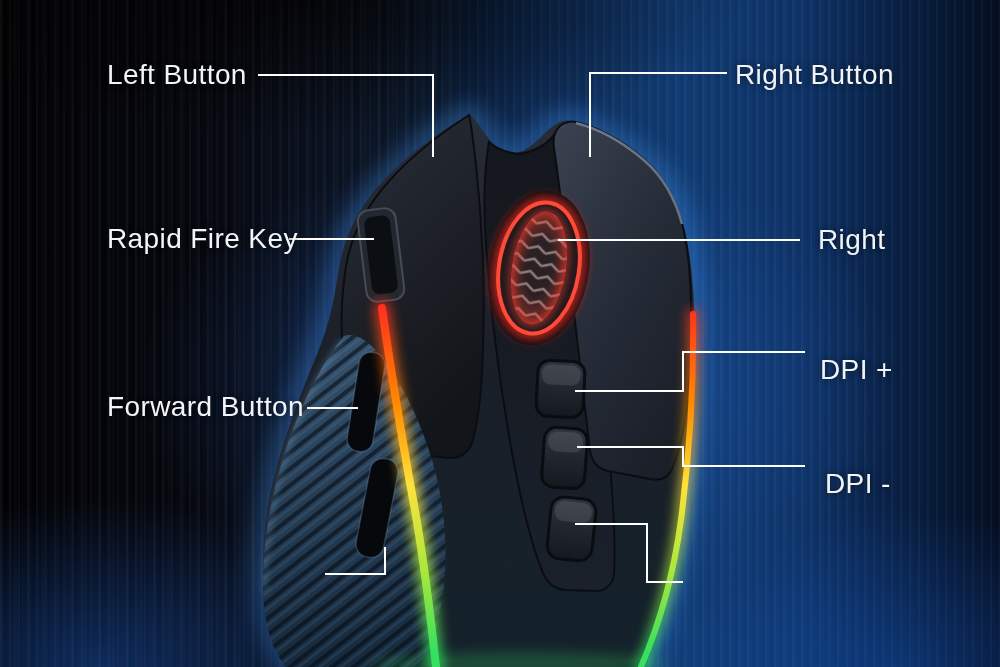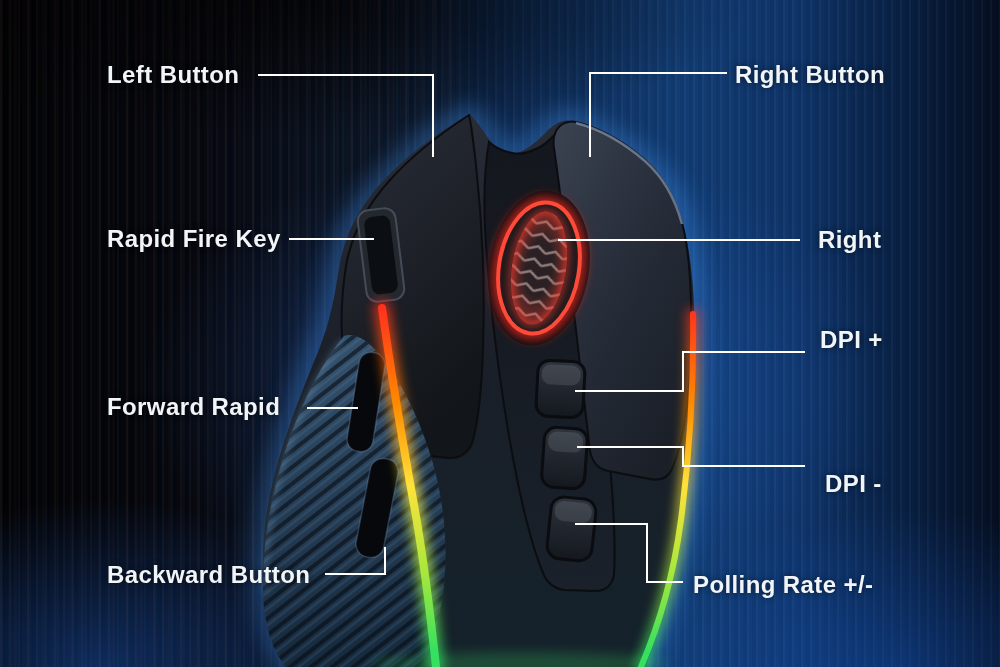--- a/index.html
+++ b/index.html
@@ -20,21 +20,21 @@
     mix-blend-mode:screen;
   }
   .mouse-glow{
     position:absolute;left:190px;top:60px;width:600px;height:640px;pointer-events:none;
     background:radial-gradient(48% 50% at 50% 50%, rgba(70,150,255,.34), rgba(40,110,230,.14) 55%, rgba(0,0,0,0) 75%);
     filter:blur(6px);
   }
   svg.layer{position:absolute;left:0;top:0;}
   .label{
     position:absolute;transform:translateY(-50%);
-    color:#f2f5f8;font-size:24px;font-weight:700;letter-spacing:.4px;
+    color:#f2f5f8;font-size:28px;font-weight:400;letter-spacing:.4px;
     white-space:nowrap;text-shadow:0 0 6px rgba(0,0,0,.55);
   }
 </style>
 </head>
 <body>
 
 <div class="stage">
   <div class="warm-streaks"></div>
   <div class="mouse-glow"></div>
 
@@ -182,18 +182,16 @@
     <polyline points="577,447 683,447 683,466 805,466"></polyline>
     <polyline points="307,408 358,408"></polyline>
     <polyline points="325,574 385,574 385,547"></polyline>
     <polyline points="575,524 647,524 647,582 683,582"></polyline>
   </svg>
 
   <div class="label" style="left:107px;top:75px">Left Button</div>
   <div class="label" style="left:107px;top:239px">Rapid Fire Key</div>
   <div class="label" style="left:735px;top:75px">Right Button</div>
   <div class="label" style="left:818px;top:240px">Right</div>
-  <div class="label" style="left:820px;top:340px">DPI +</div>
+  <div class="label" style="left:820px;top:370px">DPI +</div>
   <div class="label" style="left:825px;top:484px">DPI -</div>
-  <div class="label" style="left:107px;top:407px">Forward Rapid</div>
-  <div class="label" style="left:107px;top:575px">Backward Button</div>
-  <div class="label" style="left:693px;top:585px">Polling Rate +/-</div>
+  <div class="label" style="left:107px;top:407px">Forward Button</div>
 </div>
 
 </body></html>

